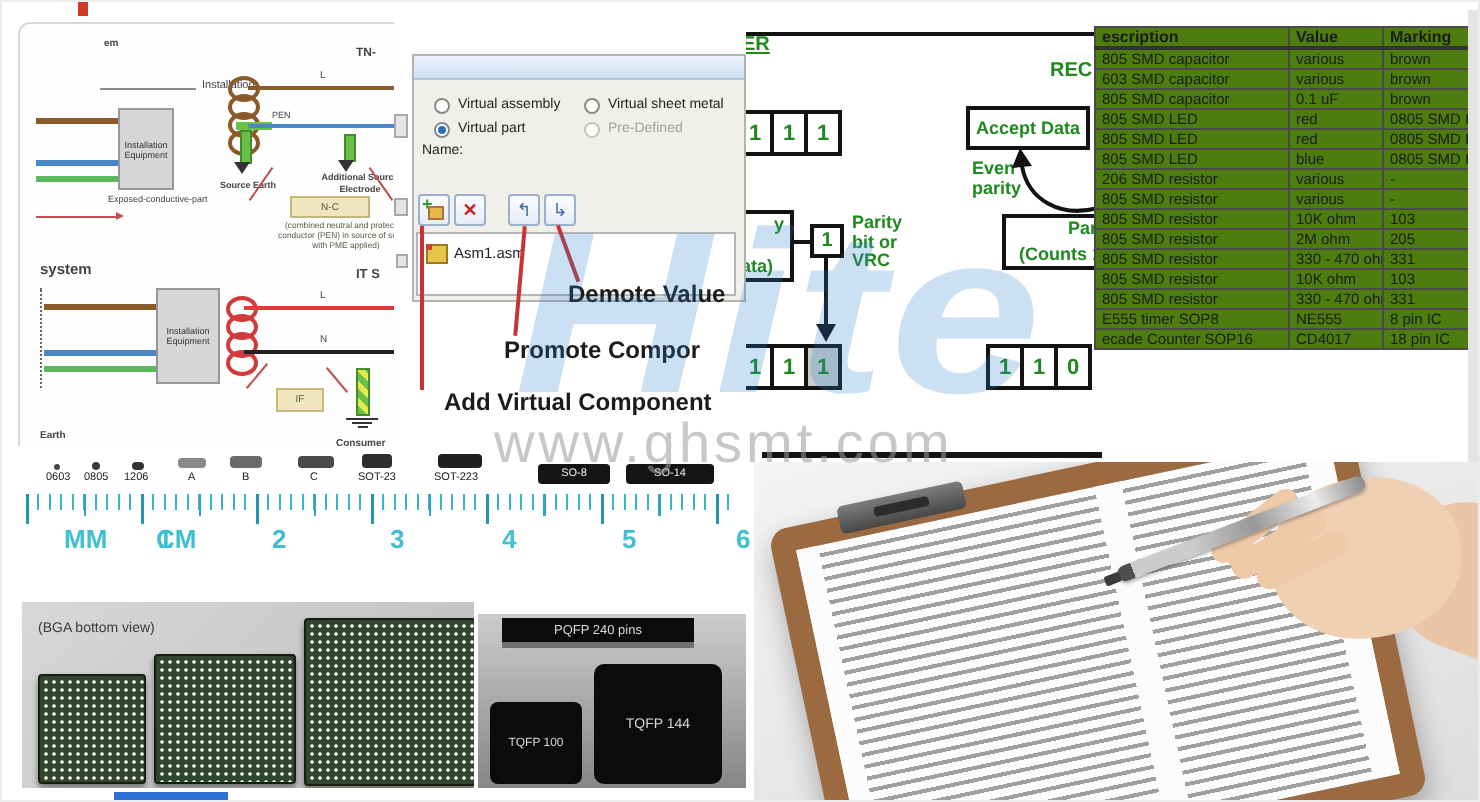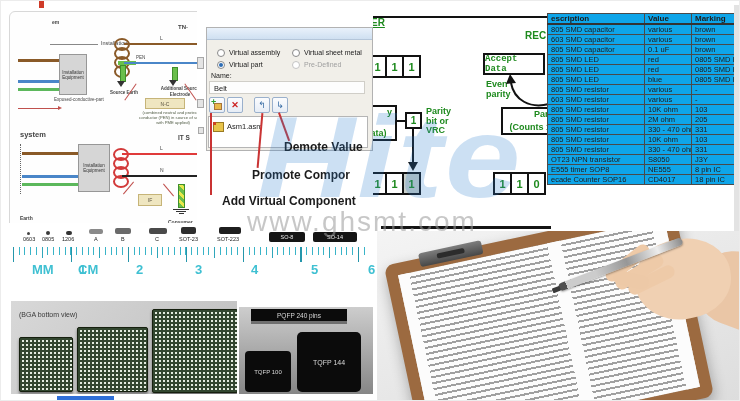--- a/index.html
+++ b/index.html
@@ -46,21 +46,21 @@
   #flow{left:372px;top:6px;width:178px;height:226px;}
   .g{color:#1e8a1e;font-weight:700;}
   .fc-cells{position:absolute;display:flex;}
   .fc-cell{width:15px;height:19px;border:2px solid #121212;margin-right:-2px;background:#fff;
            color:#1e8a1e;font-weight:700;font-size:11px;display:flex;align-items:center;justify-content:center;}
   .fc-cell.hi{background:#c9cfc9;}
   .fcbox{position:absolute;border:2px solid #121212;background:#fff;box-sizing:border-box;}
   .fctext{position:absolute;font-size:9px;line-height:9.5px;white-space:nowrap;}
 
   
-  #tablewrap{left:546px;top:12px;width:187px;background:#0ea5e9;}
+  #tablewrap{left:546px;top:12px;width:187px;background:#4d7c0f;}
   #ctable{border-collapse:collapse;table-layout:fixed;width:187px;}
   #ctable th,#ctable td{border:1px solid #4a4a4a;font-size:7.5px;line-height:9px;height:9px;
         padding:0 0 0 3px;text-align:left;white-space:nowrap;overflow:hidden;color:#1c1c1c;}
   #ctable th{font-weight:700;font-size:8px;border-bottom:2px solid #333;}
 
   
   #ruler{left:8px;top:222px;width:372px;height:86px;}
   .complabel{position:absolute;font-size:5.5px;color:#222;white-space:nowrap;}
   .blob{position:absolute;border-radius:2px;}
   .chiplab{position:absolute;background:#151515;border-radius:2px;color:#eee;font-size:5.5px;
@@ -187,21 +187,20 @@
     </div>
     <div class="radio" style="left:20px;top:38px;"></div>
     <div class="rlabel" style="left:32px;top:38px;">Virtual assembly</div>
     <div class="radio" style="left:95px;top:38px;"></div>
     <div class="rlabel" style="left:107px;top:38px;">Virtual sheet metal</div>
     <div class="radio sel" style="left:20px;top:50px;"></div>
     <div class="rlabel" style="left:32px;top:50px;">Virtual part</div>
     <div class="radio dis" style="left:95px;top:50px;"></div>
     <div class="rlabel dis" style="left:107px;top:50px;">Pre-Defined</div>
     <div class="rlabel" style="left:14px;top:61px;">Name:</div>
-    <div class="namefield" style="left:12px;top:70px;width:156px;height:13px;">Belt</div>
 
     <div class="tbtn" style="left:12px;top:86px;">
       <span style="position:absolute;left:1px;top:-1px;color:#2f9e2f;font-weight:700;font-size:9px;">+</span>
       <span style="position:absolute;right:2px;bottom:2px;width:6px;height:5px;background:#e8b84a;border:1px solid #a8743a;"></span>
     </div>
     <div class="tbtn" style="left:30px;top:86px;color:#cc2222;font-weight:700;">
       <span>✕</span>
     </div>
     <div class="tbtn" style="left:57px;top:86px;color:#3a6ea5;">
       <span>↰</span>
@@ -230,21 +229,21 @@
     <div class="fctext g" style="left:-2px;top:11px;font-size:10px;text-decoration:underline;">ER</div>
     <div class="fctext g" style="left:152px;top:24px;font-size:10px;">REC</div>
 
     <div class="fc-cells" style="left:-5px;top:48px;">
       <div class="fc-cell">1</div>
       <div class="fc-cell">1</div>
       <div class="fc-cell">1</div>
     </div>
 
     <div class="fcbox" style="left:110px;top:46px;width:62px;height:22px;display:flex;align-items:center;justify-content:center;">
-      <span class="g" style="font-size:9px;font-family:Liberation Mono, monospace;">Accept Data</span>
+      <span class="g" style="font-size:9px;">Accept Data</span>
     </div>
     <div class="fctext g" style="left:113px;top:73px;font-size:9px;">
       <div>Even</div>
       <div>parity</div>
     </div>
 
     <div class="fcbox" style="left:-12px;top:98px;width:36px;height:36px;">
       <div class="fctext g" style="right:3px;top:1px;font-size:9px;">y</div>
       <div class="fctext g" style="left:2px;bottom:1px;font-size:9px;">data)</div>
     </div>
@@ -322,26 +321,26 @@
             <td>805 SMD LED</td>
             <td>red</td>
             <td>0805 SMD I</td>
           </tr>
           <tr>
             <td>805 SMD LED</td>
             <td>blue</td>
             <td>0805 SMD I</td>
           </tr>
           <tr>
-            <td>805 SMD resistor</td>
+            <td>206 SMD resistor</td>
             <td>various</td>
             <td>-</td>
           </tr>
           <tr>
-            <td>603 SMD resistor</td>
+            <td>805 SMD resistor</td>
             <td>various</td>
             <td>-</td>
           </tr>
           <tr>
             <td>805 SMD resistor</td>
             <td>10K ohm</td>
             <td>103</td>
           </tr>
           <tr>
             <td>805 SMD resistor</td>
@@ -355,25 +354,20 @@
           </tr>
           <tr>
             <td>805 SMD resistor</td>
             <td>10K ohm</td>
             <td>103</td>
           </tr>
           <tr>
             <td>805 SMD resistor</td>
             <td>330 - 470 ohm</td>
             <td>331</td>
-          </tr>
-          <tr>
-            <td>OT23 NPN transistor</td>
-            <td>S8050</td>
-            <td>J3Y</td>
           </tr>
           <tr>
             <td>E555 timer SOP8</td>
             <td>NE555</td>
             <td>8 pin IC</td>
           </tr>
           <tr>
             <td>ecade Counter SOP16</td>
             <td>CD4017</td>
             <td>18 pin IC</td>

